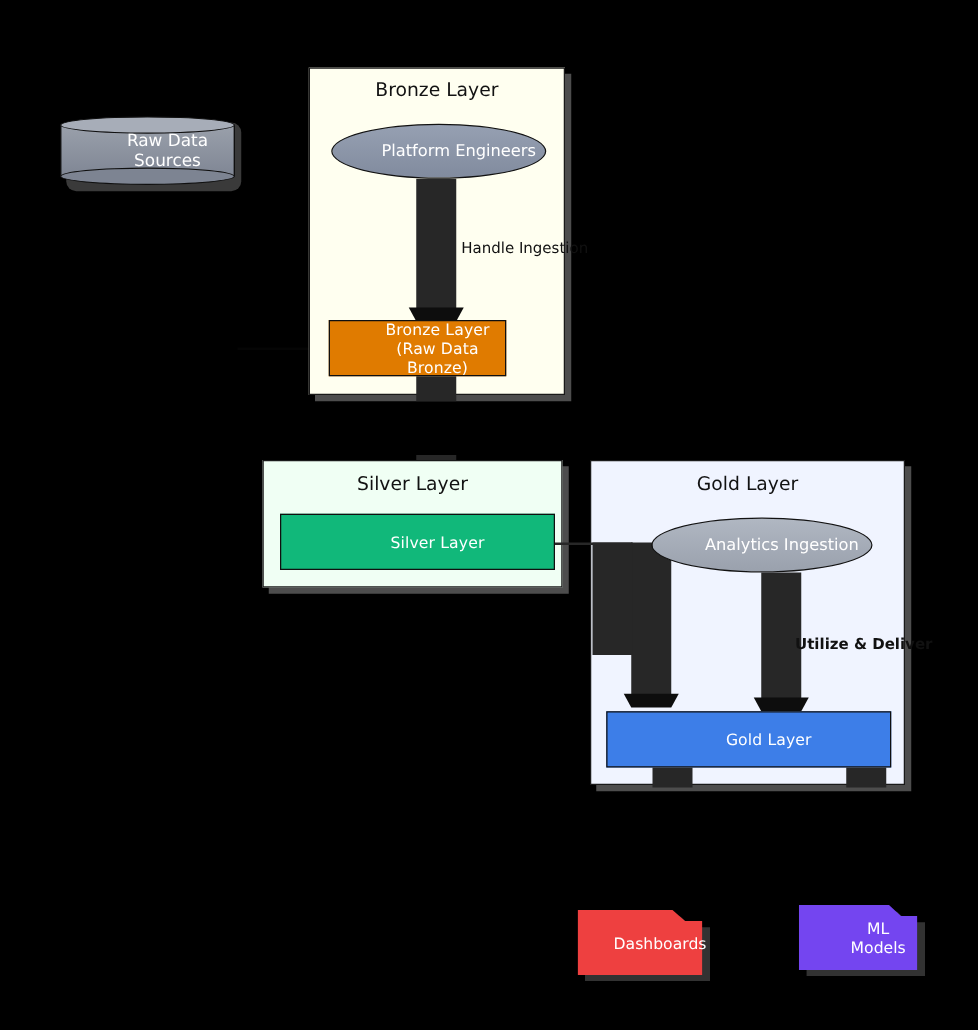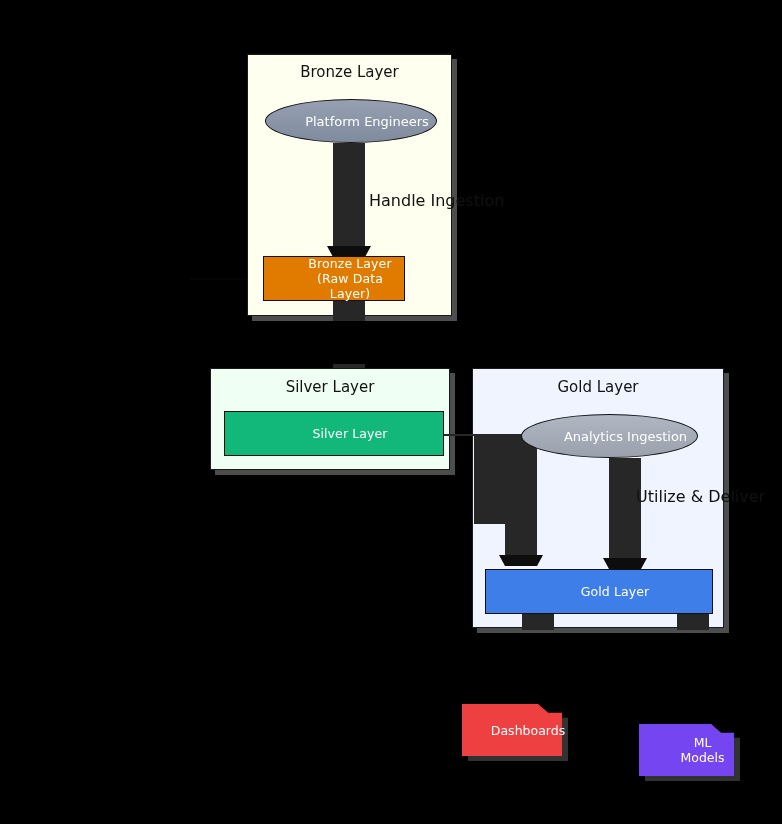--- a/index.html
+++ b/index.html
@@ -147,54 +147,61 @@
     border-right: 6.5px solid transparent;
     border-top: 11px solid #0d0d0d;
   }
   .arrow-right {
     border-top: 6.5px solid transparent;
     border-bottom: 6.5px solid transparent;
     border-left: 11px solid #0d0d0d;
   }
   .edge-label {
     position: absolute;
-    font-size: 16px;
+    font-size: 12px;
     color: #111111;
     white-space: nowrap;
   }
   .edge-label.clipped {
     overflow: hidden;
     color: #111111;
   }
 </style>
 </head>
 <body>
 
 <div id="stage">
 
+  <div class="abs node-cyl" style="left:48px; top:93px; width:140px; height:55px;">
+    <div class="cyl-shadow"></div>
+    <div class="cyl-body"></div>
+    <div class="cyl-bottom"></div>
+    <div class="cyl-top"></div>
+    <div class="cyl-label">Raw Data Sources</div>
+  </div>
 
   <div class="abs edge-line edge-h" style="left:190px; top:278px; width:72px; background:#050505;"></div>
   <div class="abs arrowhead arrow-right" style="left:249px; top:271px;"></div>
 
   <div class="abs cluster" style="left:247px; top:54px; width:205px; height:262px; background:#fffff0;">
     <div class="cluster-title" style="top:8px;">Bronze Layer</div>
   </div>
 
   <div class="abs node-ellipse" style="left:265px; top:99px; width:172px; height:44px;
               background:linear-gradient(180deg,#96a0b2 0%, #818b9e 100%);">
     <span>Platform Engineers</span>
   </div>
 
   <div class="abs edge-line edge-v" style="left:333px; top:143px; height:106px;"></div>
   <div class="abs arrowhead arrow-down" style="left:327px; top:246px;"></div>
   <div class="abs edge-label" style="left:337px; top:191px;">Handle Ingestion</div>
 
   <div class="abs node-rect" style="left:263px; top:256px; width:142px; height:45px; background:#e07b00;">
     <span>Bronze Layer</span>
-    <span class="l2">(Raw Data Layer)</span>
+    <span class="l2">(Raw Data Bronze)</span>
   </div>
 
   <div class="abs edge-line edge-v" style="left:333px; top:301px; height:20px;"></div>
   <div class="abs edge-line edge-v" style="left:333px; top:364px; height:42px;"></div>
   <div class="abs arrowhead arrow-down" style="left:327px; top:402px;"></div>
 
   <div class="abs cluster" style="left:210px; top:368px; width:240px; height:102px; background:#f0fff4;">
     <div class="cluster-title" style="top:9px;">Silver Layer</div>
   </div>
 
@@ -212,31 +219,31 @@
   <div class="abs edge-line edge-v" style="left:474px; top:434px; height:90px;"></div>
   <div class="abs edge-label clipped" style="left:474px; top:492px; width:22px;">on</div>
 
   <div class="abs node-ellipse" style="left:521px; top:414px; width:177px; height:44px;
               background:linear-gradient(180deg,#b0b7c2 0%, #9aa1ad 100%);">
     <span>Analytics Ingestion</span>
   </div>
 
   <div class="abs edge-line edge-v" style="left:609px; top:458px; height:104px;"></div>
   <div class="abs arrowhead arrow-down" style="left:603px; top:558px;"></div>
-  <div class="abs edge-label" style="left:604px; top:487px;">Utilize &amp; Deliver</div>
+  <div class="abs edge-label" style="left:604px; top:508px;font-weight:bold;">Utilize &amp; Deliver</div>
 
   <div class="abs node-rect" style="left:485px; top:569px; width:228px; height:45px; background:#3d7ee8;">
     <span>Gold Layer</span>
   </div>
 
   <div class="abs edge-line edge-v" style="left:522px; top:614px; height:16px;"></div>
 
   <div class="abs edge-line edge-v" style="left:677px; top:614px; height:16px;"></div>
 
-  <div class="abs node-folder" style="left:462px; top:704px; width:100px; height:52px;">
+  <div class="abs node-folder" style="left:462px; top:728px; width:100px; height:52px;">
     <div class="fold-shadow"></div>
     <div class="fold-shape" style="background:#ee4040;"></div>
     <span class="fold-label">Dashboards</span>
   </div>
 
   <div class="abs node-folder" style="left:639px; top:724px; width:95px; height:52px;">
     <div class="fold-shadow"></div>
     <div class="fold-shape" style="background:#7445f0;"></div>
     <span class="fold-label">ML Models</span>
   </div>

